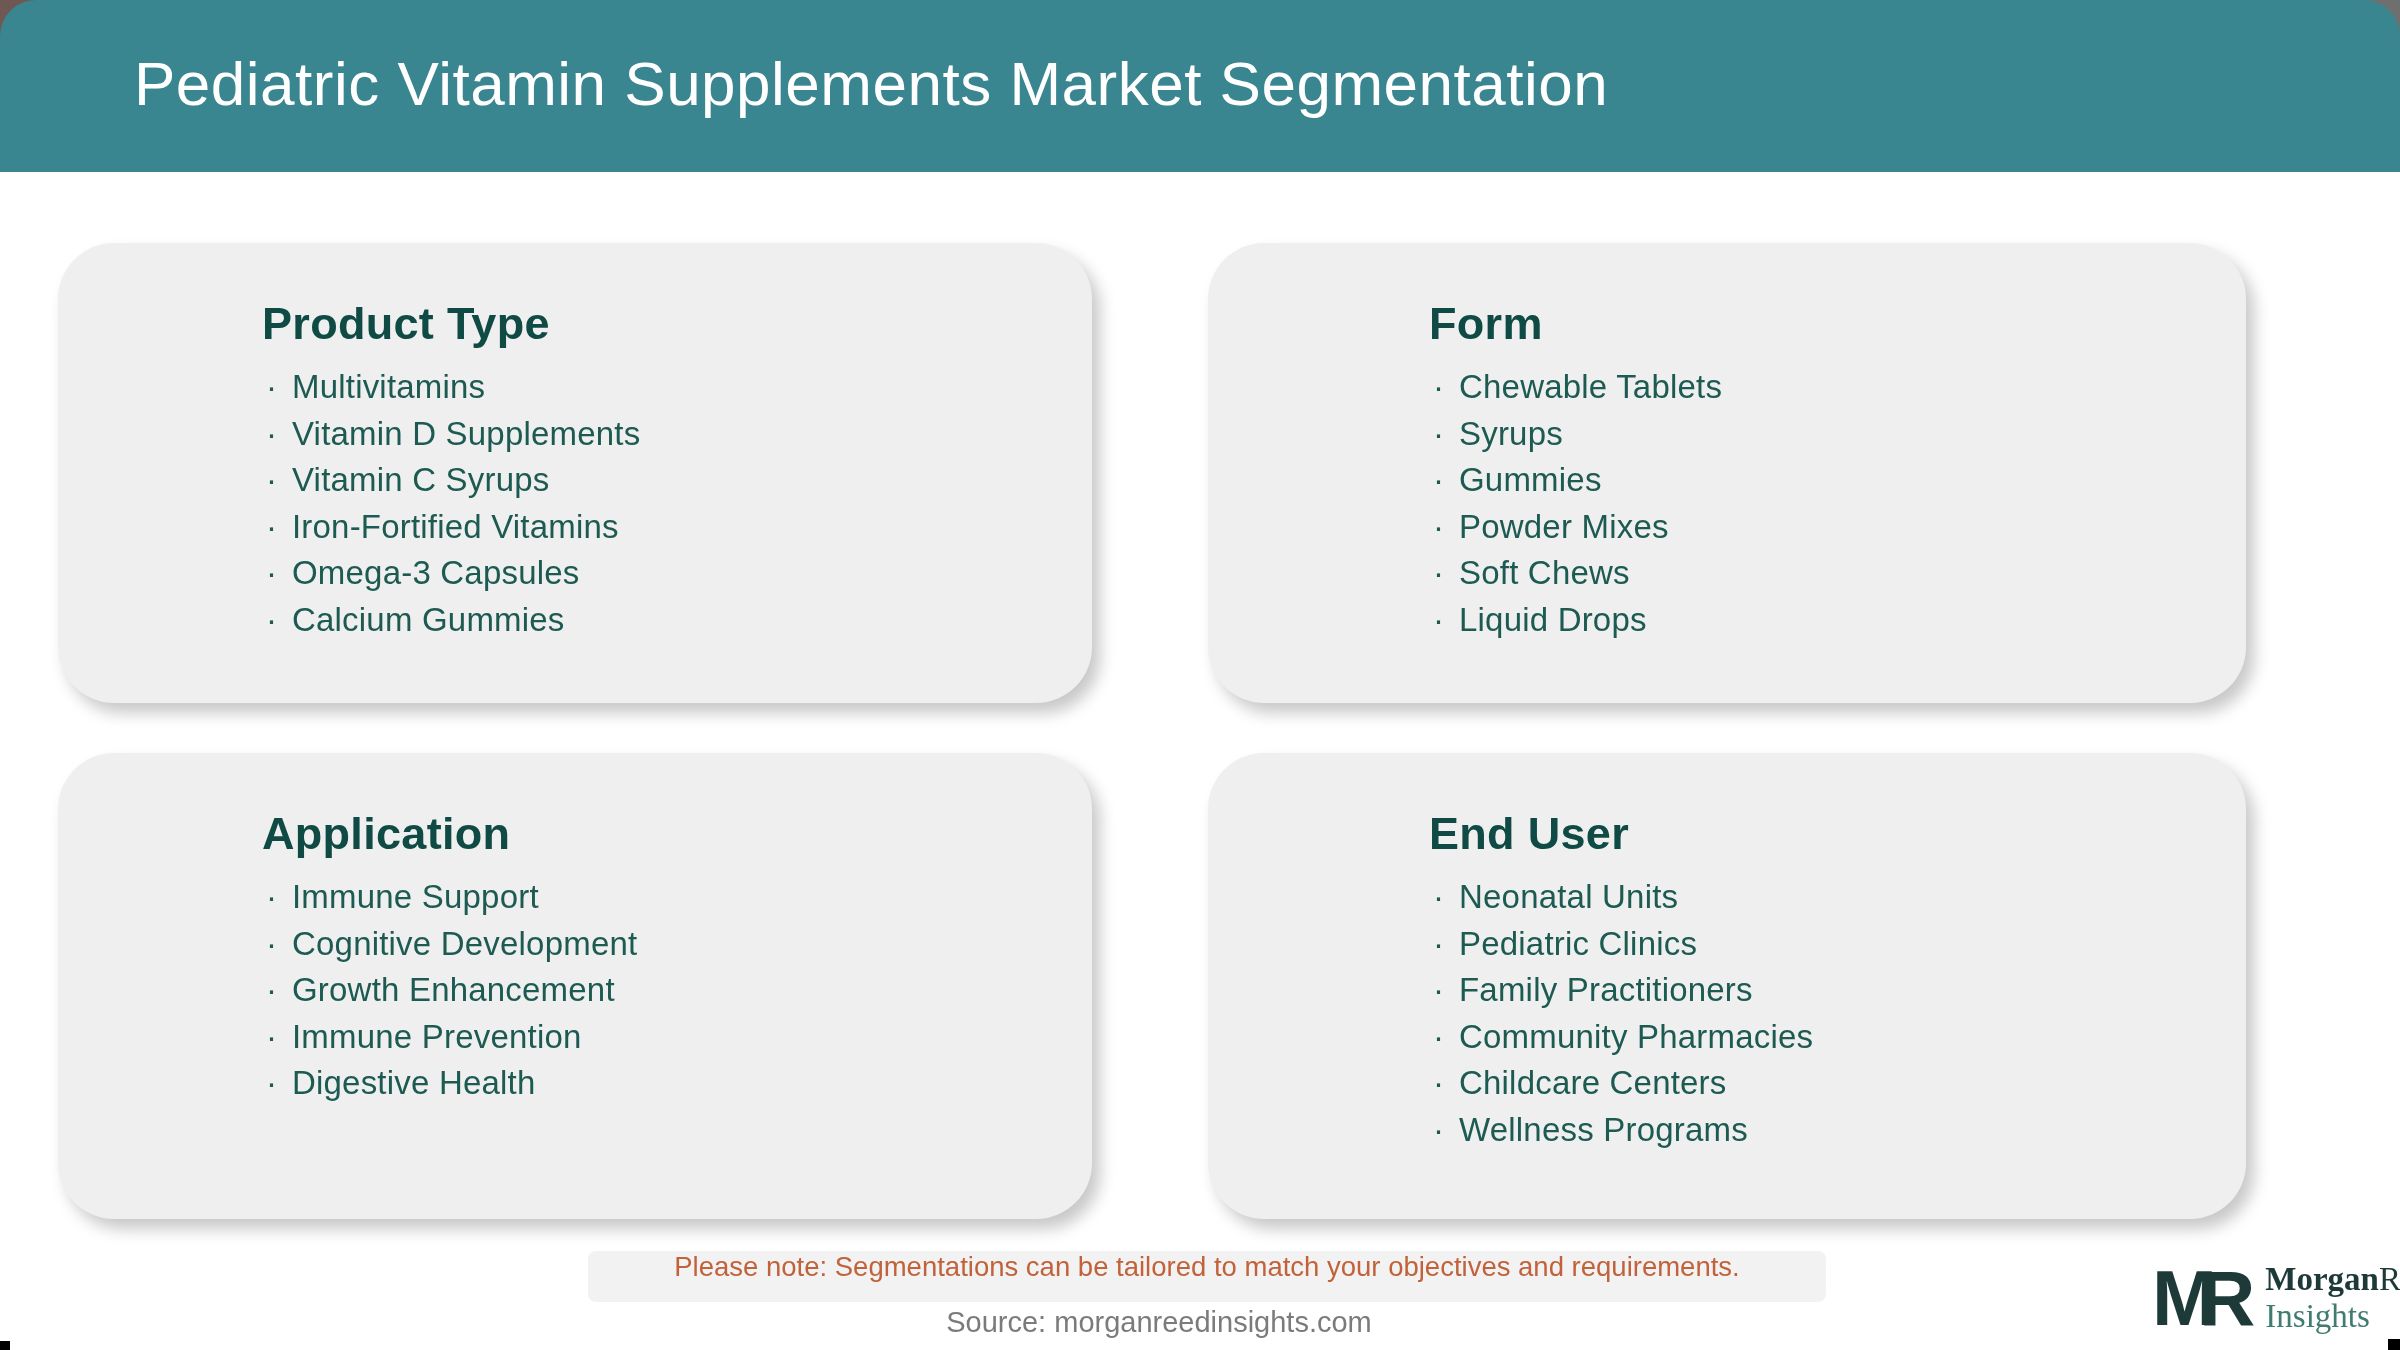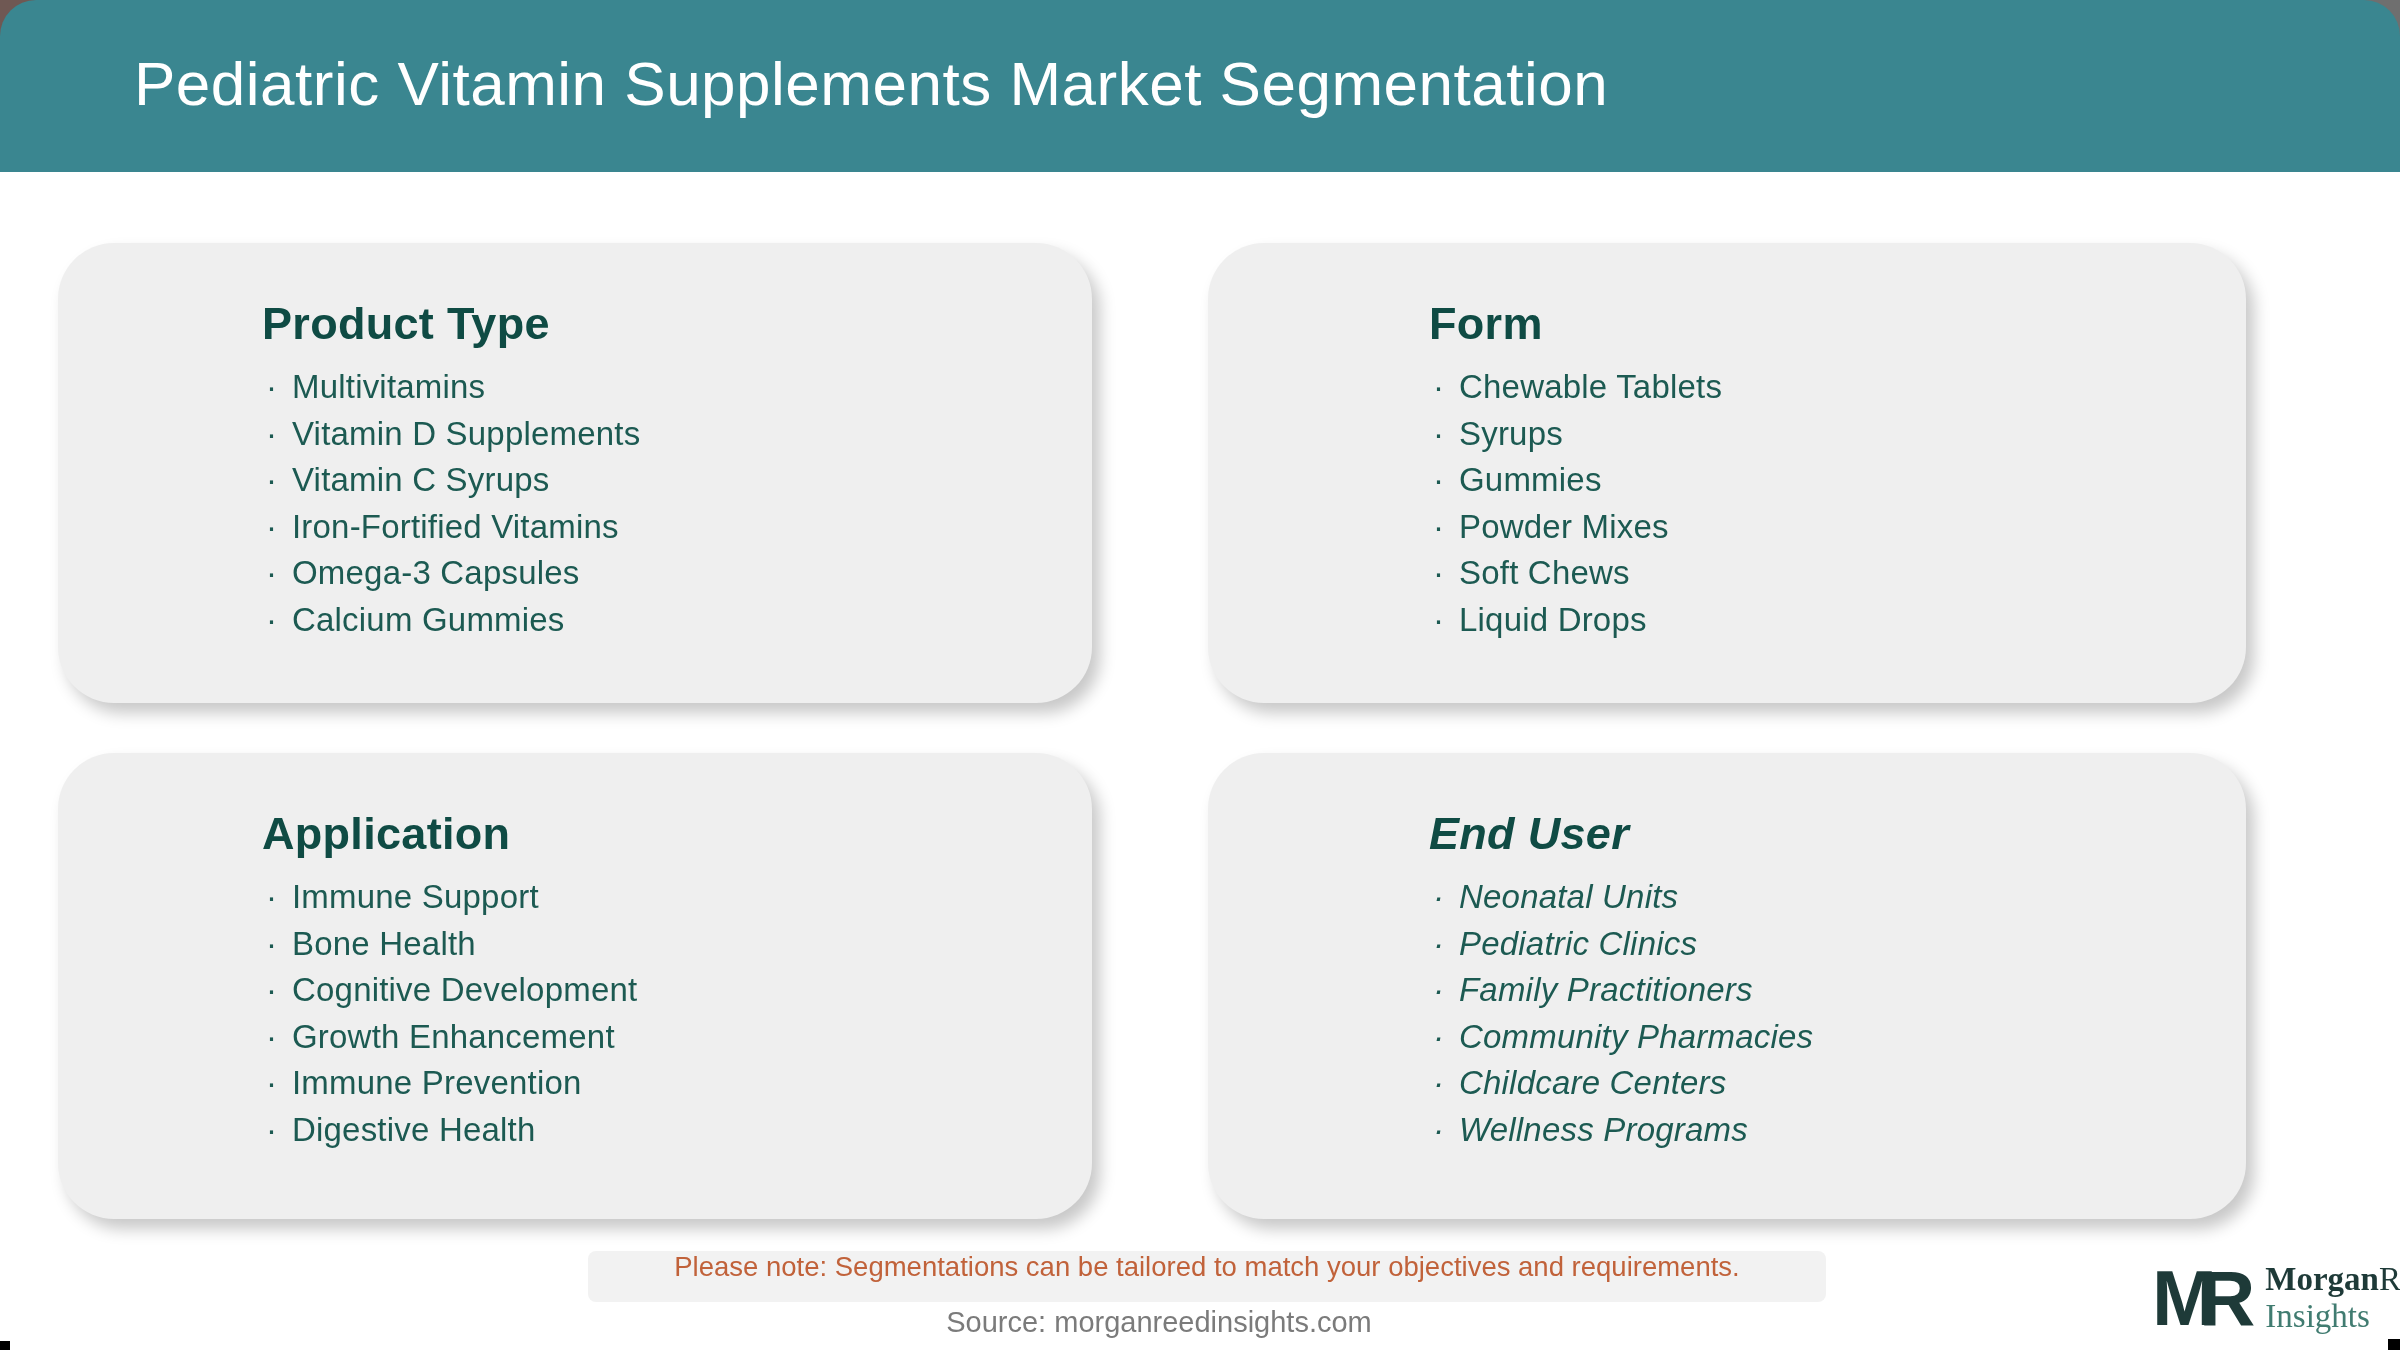--- a/index.html
+++ b/index.html
@@ -27,21 +27,21 @@
   .card{
     position:absolute;z-index:1;
     background:var(--card_bg,#efefef);
     border-radius:56px;
     box-shadow:8px 10px 16px rgba(0,0,0,.22);
     box-sizing:border-box;
   }
   .c1{left:58px;  top:243px;width:1034px;height:460px;padding:55px 30px 0 204px;}
   .c2{left:1208px;top:243px;width:1038px;height:460px;padding:55px 30px 0 221px;}
   .c3{left:58px;  top:753px;width:1034px;height:466px;padding:55px 30px 0 204px;}
-  .c4{left:1208px;top:753px;width:1038px;height:466px;padding:55px 30px 0 221px;font-style:italic;}
+  .c4{left:1208px;top:753px;width:1038px;height:466px;padding:55px 30px 0 221px;}
 
   .card-title{
     margin:0 0 14px 0;
     font-size:45px;font-weight:700;letter-spacing:.3px;
     color:var(--heading,#0f4b44);
   }
   .items{list-style:none;margin:0;padding:0;}
   .items li{
     position:relative;padding-left:30px;
     font-size:33px;line-height:46.5px;letter-spacing:.2px;
@@ -121,21 +121,20 @@
       <li>Powder Mixes</li>
       <li>Soft Chews</li>
       <li>Liquid Drops</li>
     </ul>
   </section>
 
   <section class="card c3">
     <h2 class="card-title">Application</h2>
     <ul class="items">
       <li>Immune Support</li>
-      <li>Bone Health</li>
       <li>Cognitive Development</li>
       <li>Growth Enhancement</li>
       <li>Immune Prevention</li>
       <li>Digestive Health</li>
     </ul>
   </section>
 
   <section class="card c4">
     <h2 class="card-title">End User</h2>
     <ul class="items">

